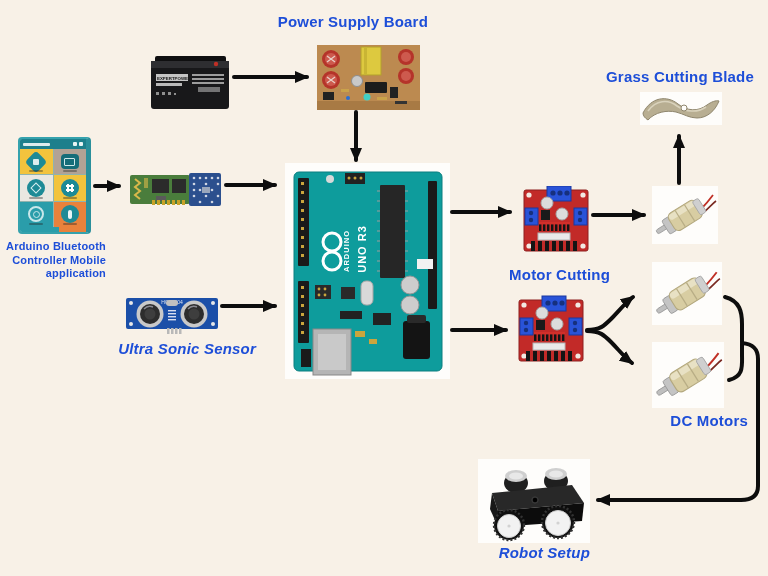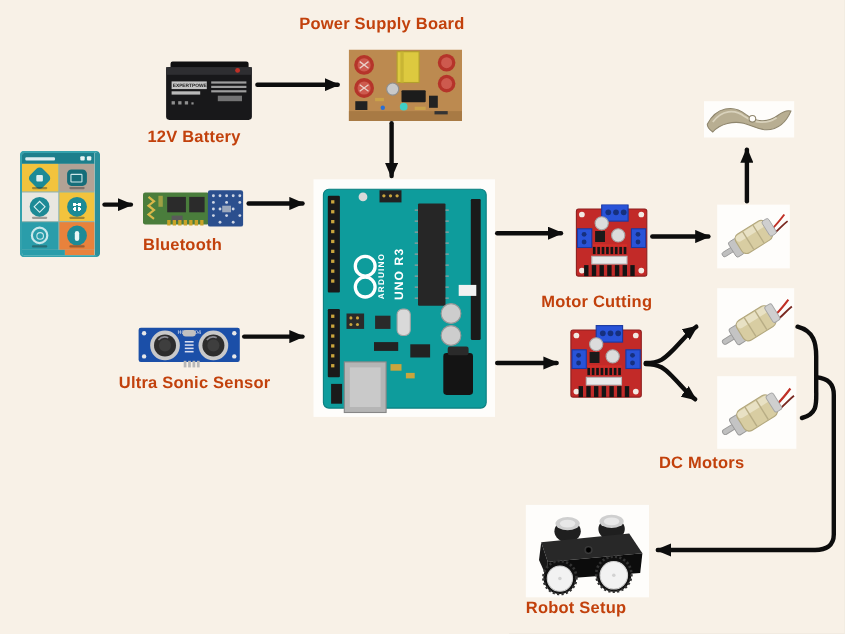--- a/index.html
+++ b/index.html
@@ -1,18 +1,18 @@
 <!DOCTYPE html>
 <html><head>
 <meta charset="utf-8">
 <style>
   html,body{margin:0;padding:0;}
   body{font-family:"Liberation Sans",sans-serif;background:#e9e2d8;}
   #canvas{position:relative;width:768px;height:576px;background:#f8f1e7;overflow:hidden;}
-  .lbl{position:absolute;font-weight:700;color:#c2410c;font-size:15px;text-align:left;letter-spacing:.2px;}
+  .lbl{position:absolute;font-weight:700;color:#1d4ed8;font-size:15px;text-align:right;letter-spacing:.2px;}
   .lbl.small{font-size:11px;line-height:13.5px;}
   .imgbox{position:absolute;background:#fefdfb;}
   .dev{position:absolute;}
   #arrows{position:absolute;left:0;top:0;z-index:5;pointer-events:none;}
   
   .phone{position:absolute;left:18px;top:137px;width:73px;height:97px;background:#bfe0df;
          border:2px solid #35a2ad;border-right:5px solid #2a8f9b;border-radius:4px;
          box-sizing:border-box;display:flex;flex-direction:column;overflow:hidden;}
   .phone-header{height:10px;background:#1d7f8c;display:flex;align-items:center;justify-content:space-between;padding:0 3px;flex:none;}
   .ttl{width:27px;height:3px;background:rgba(255,255,255,.85);border-radius:1px;}
@@ -39,26 +39,30 @@
   .ic-ring i{width:5px;height:5px;border:1.5px solid #c8e7ea;border-radius:50%;}
   .phone-foot{height:5px;display:flex;flex:none;}
   .f1{flex:1.4;background:#2a9daa;} .f2{flex:1;background:#e8823c;}
 </style>
 </head>
 <body>
 
 <div id="canvas">
 
   <div class="lbl" style="left:272px;top:13px;width:156px;">Power Supply Board</div>
-  <div class="lbl" style="left:134px;top:116px;width:112px;">12V Battery</div>
-  <div class="lbl" style="left:130px;top:214px;width:110px;">Bluetooth</div>
-  <div class="lbl" style="left:108px;top:340px;width:148px;">Ultra Sonic Sensor</div>
+  <div class="lbl small" style="left:0px;top:240px;width:106px;">
+    <span style="display:block">Arduino Bluetooth</span>
+    <span style="display:block">Controller Mobile</span>
+    <span style="display:block">application</span>
+  </div>
+  <div class="lbl" style="left:108px;top:340px;width:148px;font-style:italic;">Ultra Sonic Sensor</div>
   <div class="lbl" style="left:492px;top:266px;width:118px;">Motor Cutting</div>
-  <div class="lbl" style="left:599px;top:412px;width:100px;">DC Motors</div>
-  <div class="lbl" style="left:478px;top:544px;width:112px;">Robot Setup</div>
+  <div class="lbl" style="left:594px;top:68px;width:160px;">Grass Cutting Blade</div>
+  <div class="lbl" style="left:648px;top:412px;width:100px;">DC Motors</div>
+  <div class="lbl" style="left:478px;top:544px;width:112px;font-style:italic;">Robot Setup</div>
 
   <div class="dev" style="left:148px;top:50px;width:84px;height:64px;">
     <svg width="84" height="64" viewBox="0 0 84 64">
       <g>
         <rect x="7" y="6" width="71" height="9" rx="2" fill="#0f0f10"></rect>
         <rect x="3" y="11" width="78" height="48" rx="3" fill="#18181a"></rect>
         <rect x="3" y="11" width="78" height="7" fill="#2e2e31"></rect>
         <circle cx="68" cy="14" r="2.2" fill="#c03026"></circle>
         <rect x="8" y="24" width="32" height="7" fill="#d8d8d8" opacity=".9"></rect>
         <text x="9" y="29.5" font-size="4.4" font-weight="bold" fill="#1a1a1a">EXPERTPOWER</text>

